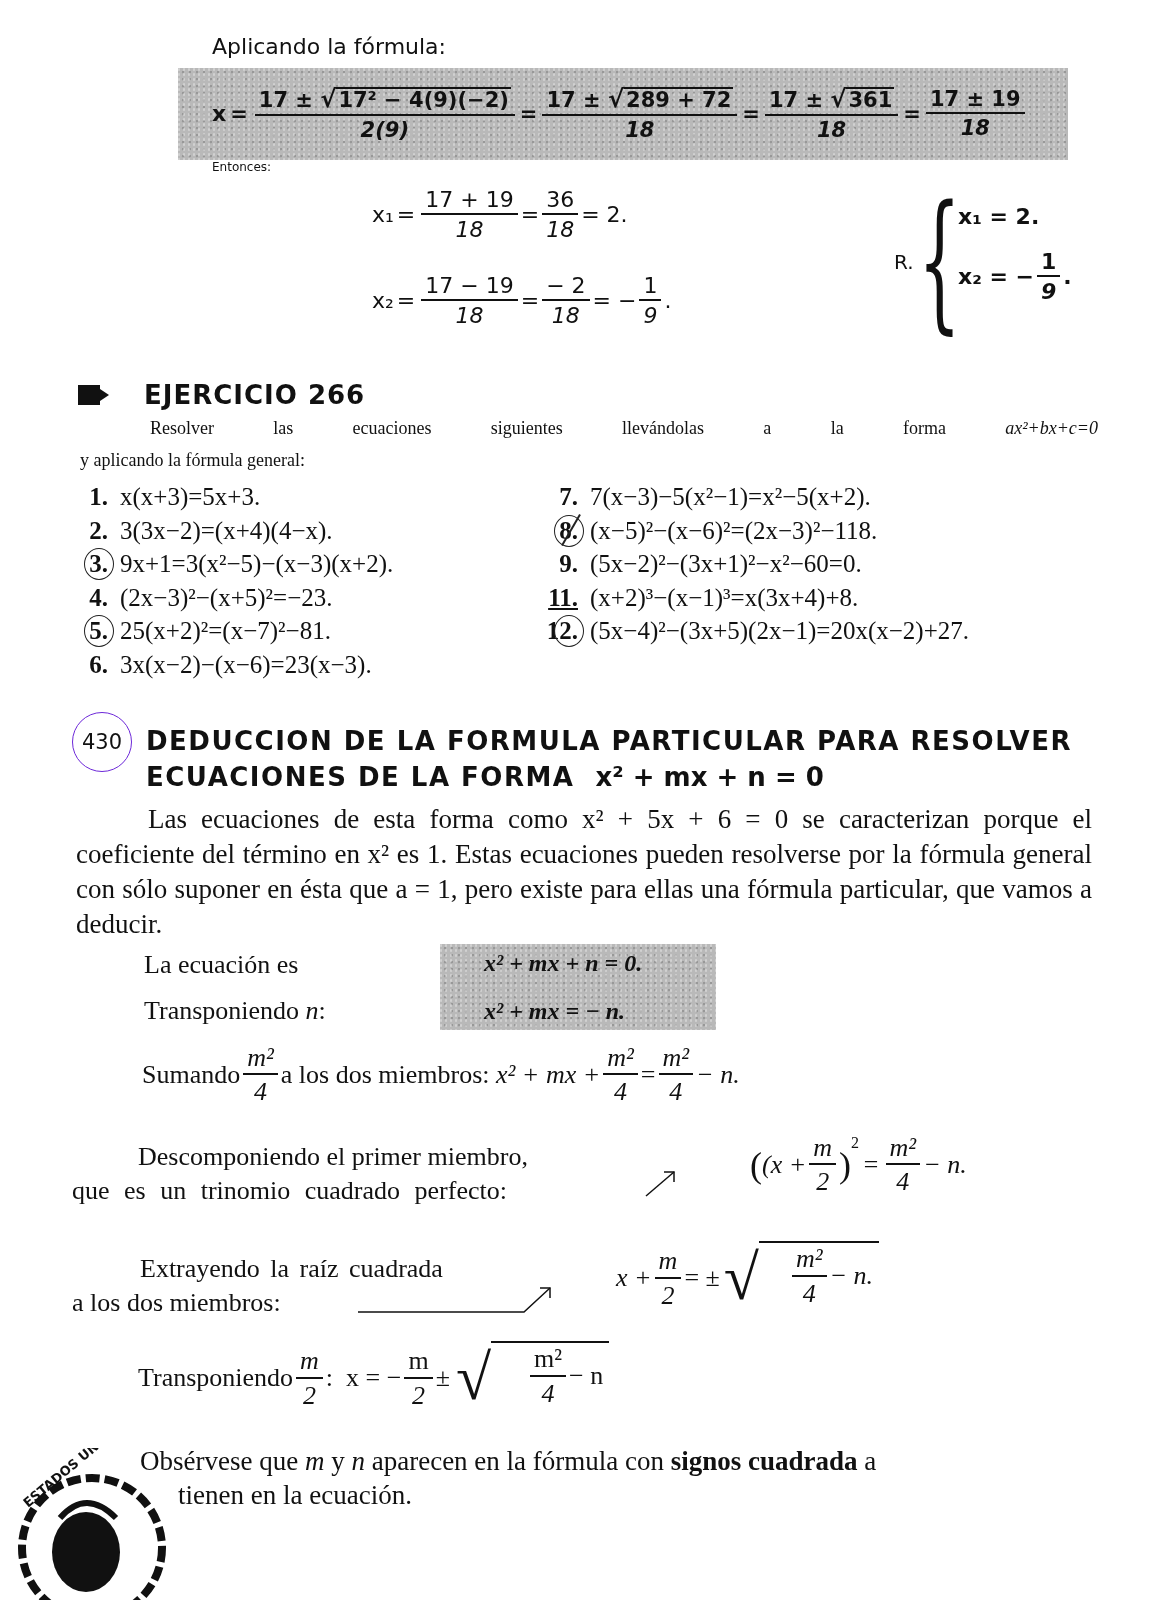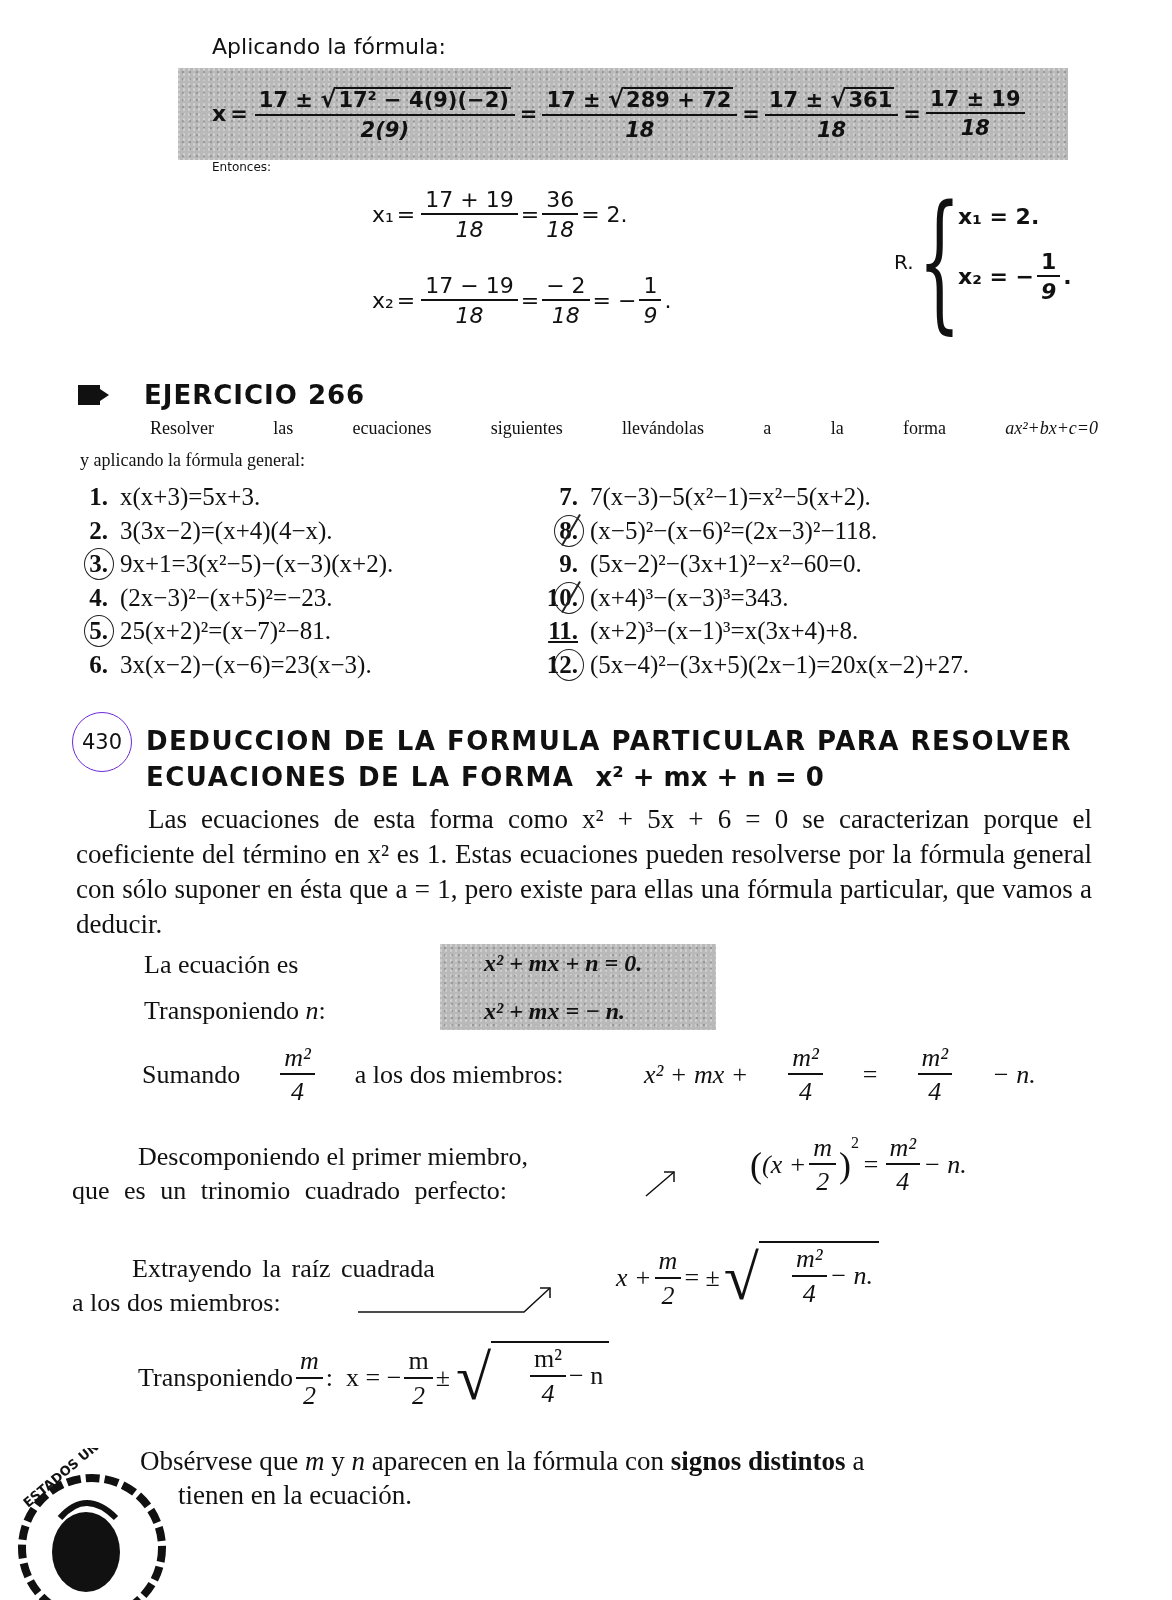--- a/index.html
+++ b/index.html
@@ -191,24 +191,20 @@
     </div>
   <div class="ex-item">
       <span class="ex-num circled crossed">8.</span>
       <span>(x−5)²−(x−6)²=(2x−3)²−118.</span>
     </div>
   <div class="ex-item">
       <span class="ex-num">9.</span>
       <span>(5x−2)²−(3x+1)²−x²−60=0.</span>
     </div>
   <div class="ex-item">
-      <span class="ex-num circled crossed">10.</span>
-      <span>(x+4)³−(x−3)³=343.</span>
-    </div>
-  <div class="ex-item">
       <span class="ex-num" style="text-decoration:underline;">11.</span>
       <span>(x+2)³−(x−1)³=x(3x+4)+8.</span>
     </div>
   <div class="ex-item">
       <span class="ex-num circled">12.</span>
       <span>(5x−4)²−(3x+5)(2x−1)=20x(x−2)+27.</span>
     </div>
 </div>
 
 <div class="abs" style="left:72px; top:712px;">
@@ -222,21 +218,21 @@
 <div class="abs para" style="left:76px; top:802px; width:1016px; text-indent:72px;">Las ecuaciones de esta forma como x² + 5x + 6 = 0 se caracterizan porque el coeficiente del término en x² es 1. Estas ecuaciones pueden resolverse por la fórmula general con sólo suponer en ésta que a = 1, pero existe para ellas una fórmula particular, que vamos a deducir.</div>
 
 <div class="abs serif" style="left:144px; top:950px; font-size:26px;">La ecuación es</div>
 <div class="abs serif" style="left:144px; top:996px; font-size:26px;">
   <span>Transponiendo</span> <span class="it">n</span><span>:</span>
 </div>
 <div class="abs shade" style="left:440px; top:944px; width:276px; height:86px;"></div>
 <div class="abs serif b it" style="left:484px; top:950px; font-size:24px;">x² + mx + n = 0.</div>
 <div class="abs serif b it" style="left:484px; top:998px; font-size:24px;">x² + mx = − n.</div>
 
-<div class="abs serif eq-row" style="left:142px; top:1044px; font-size:26px;gap:37px;">
+<div class="abs serif eq-row" style="left:142px; top:1044px; font-size:26px;">
   <span>Sumando</span>
   <span class="frac it">
       <span class="num">m²</span>
       <span class="den">4</span>
     </span>
   <span>a los dos miembros:</span>&nbsp;
   <span class="it">x² + mx +</span>
   <span class="frac it">
       <span class="num">m²</span>
       <span class="den">4</span>
@@ -265,21 +261,21 @@
   <span style="font-size:36px; font-style:normal;">)</span>
     <sup style="font-size:16px; font-style:normal; align-self:flex-start;">2</sup>
   <span style="margin:0 3px;">=</span>
   <span class="frac">
       <span class="num">m²</span>
       <span class="den">4</span>
     </span>
   <span>− n.</span>
 </div>
 
-<div class="abs serif" style="left:132px; top:1254px; font-size:26px; word-spacing:4px;">Extrayendo la raíz cuadrada</div>
+<div class="abs serif" style="left:140px; top:1254px; font-size:26px; word-spacing:4px;">Extrayendo la raíz cuadrada</div>
 <div class="abs serif" style="left:72px; top:1288px; font-size:26px;">a los dos miembros:</div>
 <svg class="abs" style="left:356px; top:1282px;" width="200" height="34">
   <polyline points="2,30 168,30 194,6" fill="none" stroke="#111" stroke-width="1.5"></polyline>
     <polyline points="184,6 194,6 194,16" fill="none" stroke="#111" stroke-width="1.5"></polyline>
 </svg>
 <div class="abs serif it eq-row" style="left:616px; top:1246px; font-size:26px;">
   <span>x +</span>
   <span class="frac">
       <span class="num">m</span>
       <span class="den">2</span>
@@ -311,21 +307,21 @@
   <span style="border-top:2px solid #111; display:inline-flex; align-items:center; padding:2px 6px 0 36px; margin-top:-8px;">
     <span class="frac">
         <span class="num">m²</span>
         <span class="den">4</span>
       </span>
     <span>− n</span>
   </span>
 </div>
 
 <div class="abs serif" style="left:140px; top:1446px; font-size:27px; white-space:nowrap;">
-  <span>Obsérvese que</span> <span class="it">m</span> <span>y</span> <span class="it">n</span> <span>aparecen en la fórmula con</span> <span class="b">signos distintos</span> <span>a</span>
+  <span>Obsérvese que</span> <span class="it">m</span> <span>y</span> <span class="it">n</span> <span>aparecen en la fórmula con</span> <span class="b">signos cuadrada</span> <span>a</span>
 </div>
 <div class="abs serif" style="left:178px; top:1480px; font-size:27px;">tienen en la ecuación.</div>
 
 <svg class="abs" style="left:0px; top:1448px;" width="180" height="152">
   <circle cx="92" cy="100" r="70" fill="none" stroke="#111" stroke-width="8" stroke-dasharray="14 5"></circle>
   <ellipse cx="86" cy="104" rx="34" ry="40" fill="#111"></ellipse>
   <path d="M60 70 Q86 40 116 70" fill="none" stroke="#111" stroke-width="6"></path>
   <text x="28" y="60" font-size="13" font-family="DejaVu Sans, sans-serif" font-weight="bold" fill="#111" transform="rotate(-40 28 60)">ESTADOS UNIDOS MEXICANOS</text>
 </svg>
 

